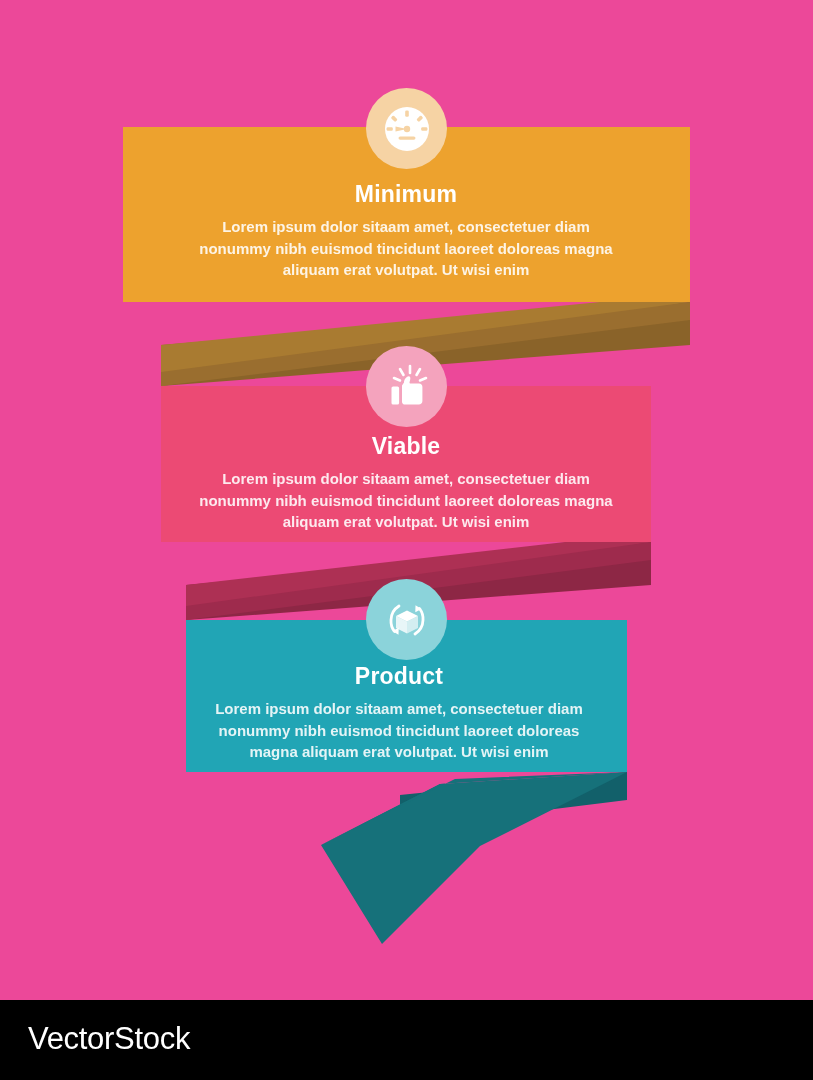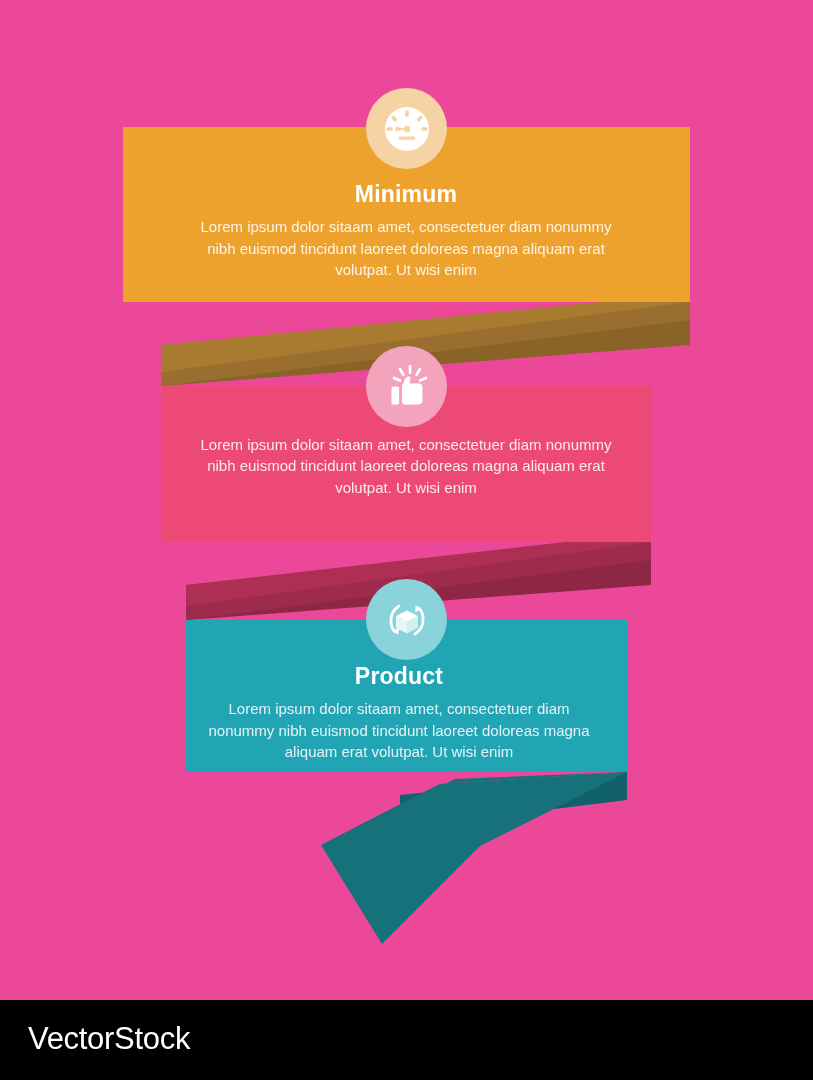--- a/index.html
+++ b/index.html
@@ -36,21 +36,21 @@
   .panel-title {
     font-size: 23px;
     font-weight: bold;
     letter-spacing: 0.2px;
     line-height: 1.1;
     color: #ffffff;
     margin-bottom: 9px;
   }
   .panel-desc {
     font-size: 15px;
-    font-weight: 400;
+    font-weight: 700;
     line-height: 1.42;
     color: rgba(255,255,255,0.88);
   }
 
   #text-minimum { left: 186px; top: 182px; width: 440px; }
   #text-viable  { left: 186px; top: 434px; width: 440px; }
   #text-product { left: 186px; top: 664px; width: 416px; padding-left: 10px; }
 
   
   .icon-badge {
@@ -172,20 +172,21 @@
       </g>
     </svg>
   </div>
 
   <div class="panel-text" id="text-minimum">
     <div class="panel-title">Minimum</div>
     <div class="panel-desc">Lorem ipsum dolor sitaam amet, consectetuer diam nonummy  nibh euismod tincidunt laoreet doloreas magna aliquam erat volutpat. Ut wisi enim</div>
   </div>
 
   <div class="panel-text" id="text-viable">
+    <div class="panel-title">Viable</div>
     <div class="panel-desc">Lorem ipsum dolor sitaam amet, consectetuer diam nonummy  nibh euismod tincidunt laoreet doloreas magna aliquam erat volutpat. Ut wisi enim</div>
   </div>
 
   <div class="panel-text" id="text-product">
     <div class="panel-title">Product</div>
     <div class="panel-desc">Lorem ipsum dolor sitaam amet, consectetuer diam nonummy  nibh euismod tincidunt laoreet doloreas magna aliquam erat volutpat. Ut wisi enim</div>
   </div>
 
   <div id="footer">
     <div id="footer-brand">VectorStock</div>

